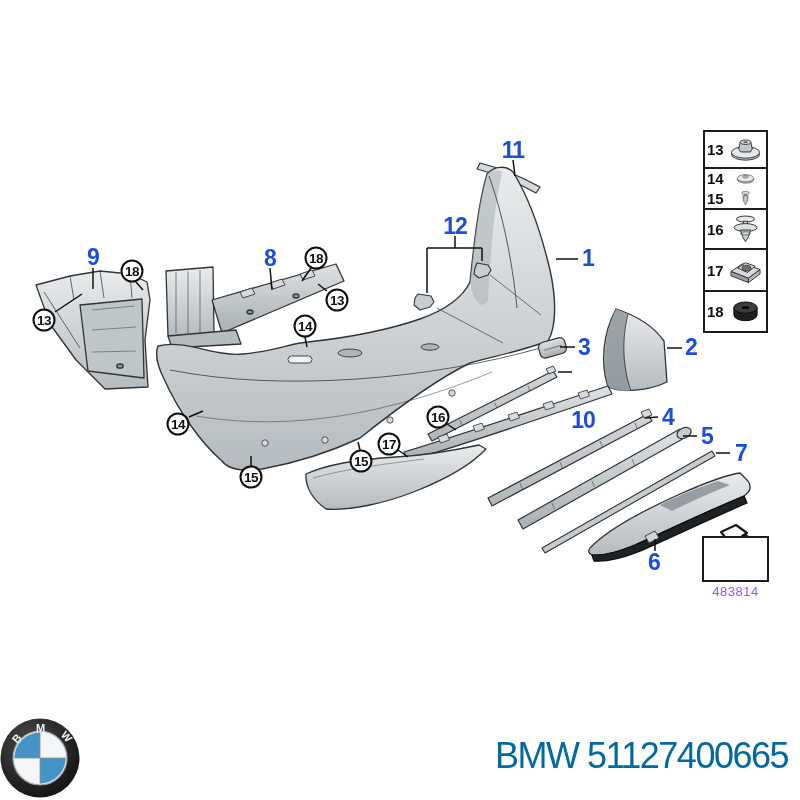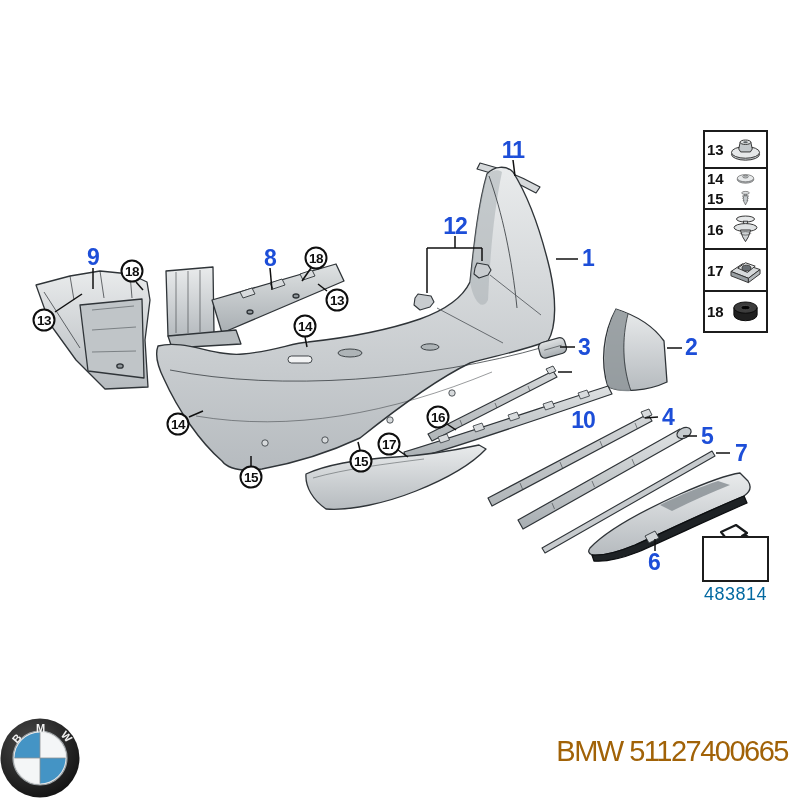--- a/index.html
+++ b/index.html
@@ -37,26 +37,26 @@
   .lg-num{font-weight:bold;font-size:15px;color:#111;line-height:1;}
   .lg-ico{width:37px;height:31px;flex:none;}
   .lg-ico.small{height:17px;}
   
   #ref-box{
     position:absolute;left:702px;top:536px;width:67px;height:46px;
     border:2px solid #1c1c1c;background:#fff;box-sizing:border-box;
   }
   #ref-code{
     position:absolute;left:698px;top:584px;width:75px;text-align:center;
-    font-size:18px;color:#0369a1;letter-spacing:0.5px;
+    font-size:13px;color:#8b5cf6;letter-spacing:0.5px;
   }
   
   #part-number{
     position:absolute;right:12px;top:735px;
-    font-size:29px;color:#a16207;letter-spacing:-1.5px;white-space:nowrap;
+    font-size:36px;color:#0369a1;letter-spacing:-1.5px;white-space:nowrap;
   }
 </style>
 </head>
 <body>
 
 <svg id="diagram-svg" width="800" height="800" viewBox="0 0 800 800">
   <defs>
     <linearGradient id="gA" x1="0" y1="0" x2="0" y2="1">
       <stop offset="0" stop-color="#e9ebec"></stop>
         <stop offset="1" stop-color="#b6bbbf"></stop>

